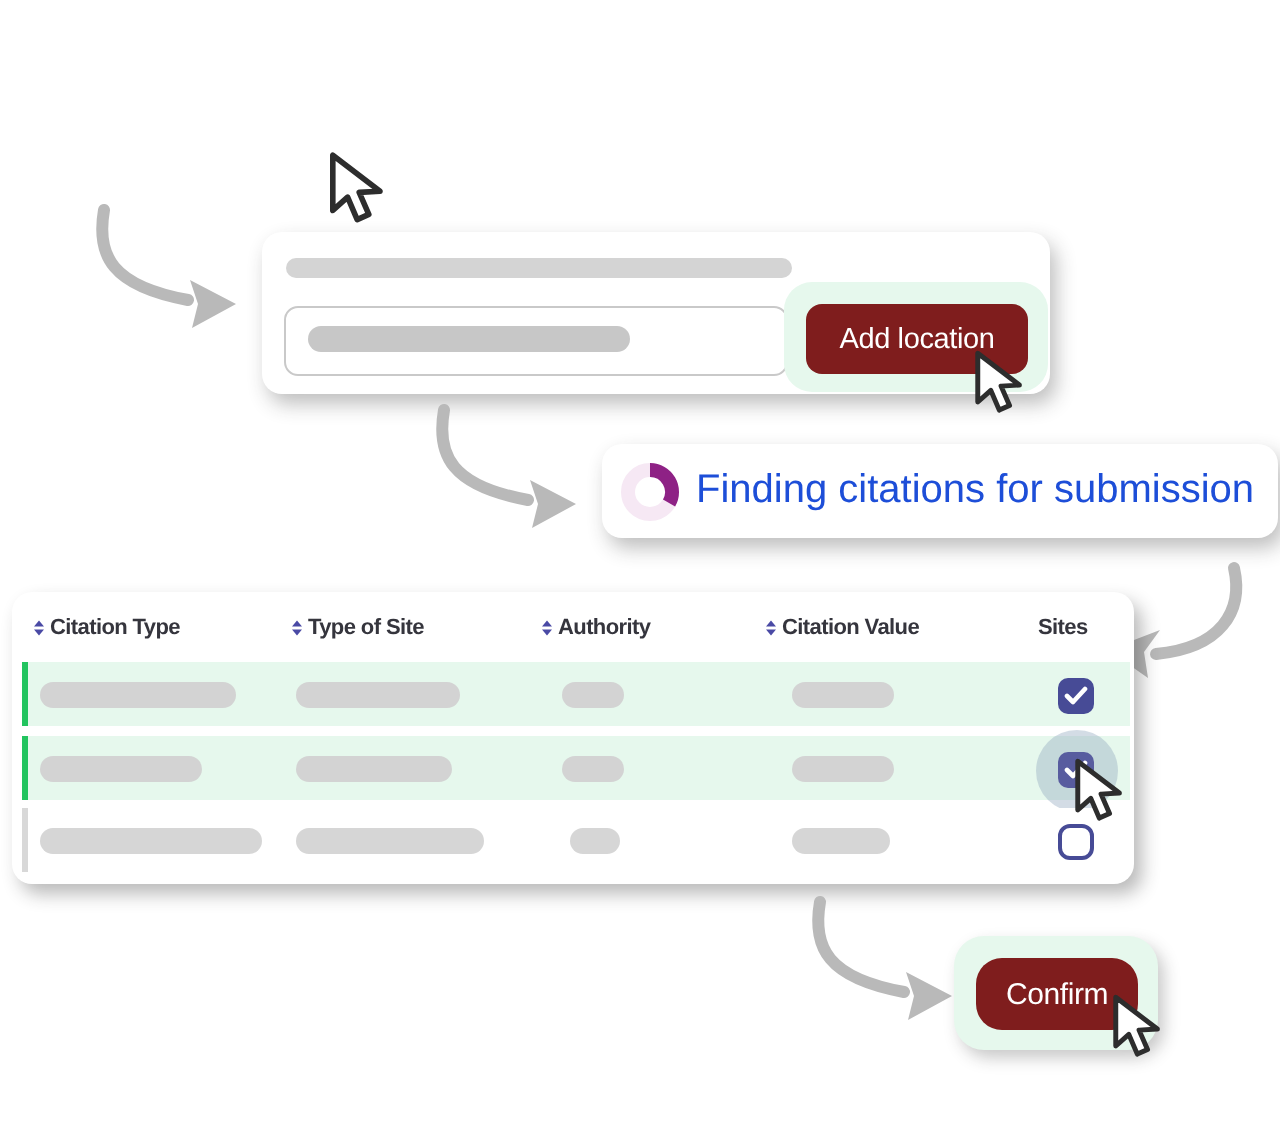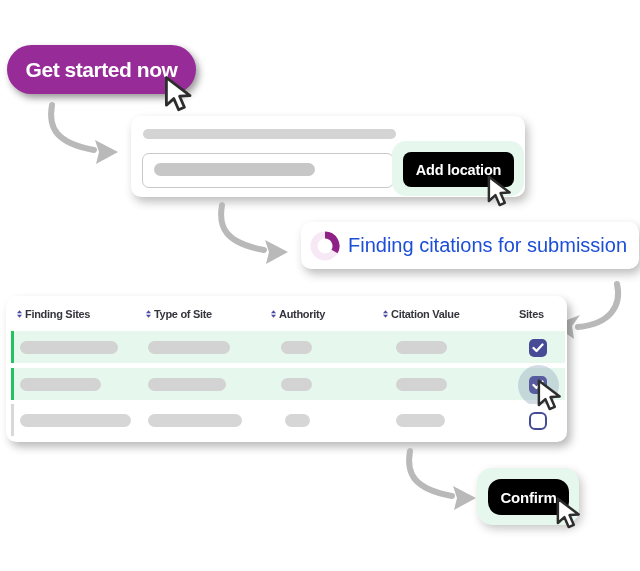--- a/index.html
+++ b/index.html
@@ -21,23 +21,23 @@
           box-shadow:3px 5px 10px rgba(40,40,40,.30); }
   .form-card { left:131px; top:116px; width:394px; height:81px; }
   .form-card .bar-top { position:absolute; left:12px; top:13px; width:253px; height:10px;
                         border-radius:5px; background:#d4d4d4; }
   .form-card .input { position:absolute; left:11px; top:37px; width:252px; height:35px;
                       background:#fff; border:1.5px solid #c9c9c9; border-radius:7px; }
   .form-card .input .bar-in { position:absolute; left:11px; top:9px; width:161px; height:13px;
                               border-radius:7px; background:#c7c7c7; }
   .btn-glow { position:absolute; background:#e6f8ed; border-radius:14px; }
   .form-card .glow { left:261px; top:25px; width:132px; height:55px; }
-  .green-btn { position:absolute; background:#000000; border-radius:8px; color:#fff;
+  .green-btn { position:absolute; background:#7f1d1d; border-radius:8px; color:#fff;
                display:flex; align-items:center; justify-content:center;
-               font-weight:700; letter-spacing:-0.2px; }
+               font-weight:400; letter-spacing:-0.2px; }
   .add-location { left:272px; top:36px; width:111px; height:35px; font-size:14.5px; }
 
   
   .loading-card { left:301px; top:222px; width:338px; height:47px; border-radius:10px;
                   display:flex; align-items:center; }
   .spinner { position:absolute; left:9px; top:9px; width:30px; height:30px; }
   .loading-label { position:absolute; left:47px; top:0; height:47px; display:flex; align-items:center;
                    color:#1d4ed8; font-size:20px; letter-spacing:0px; white-space:nowrap; }
 
   
@@ -64,23 +64,20 @@
 
   
   svg { display:block; }
   .abs { position:absolute; }
 </style>
 </head>
 <body>
 
 <div class="canvas">
 
-  <div class="cta">
-    <span>Get started now</span>
-  </div>
 
   <svg class="abs" style="left:42px; top:100px;" width="85" height="72" viewBox="0 0 85 72">
     <path d="M10 5 C 6 28, 14 43, 52 50" fill="none" stroke="#b9b9b9" stroke-width="6" stroke-linecap="round"></path>
     <polygon points="53,40 76,52 54,64 57,52" fill="#b9b9b9"></polygon>
   </svg>
 
   <div class="card form-card">
     <div class="bar-top"></div>
     <div class="input">
       <div class="bar-in"></div>
@@ -109,21 +106,21 @@
     <polygon points="32,37 6,47 26,61 24,48" fill="#b9b9b9"></polygon>
   </svg>
 
   <div class="card table-card">
     <div class="thead">
       <div class="th" style="left:11px;">
         <svg class="sort-icon" viewBox="0 0 6 9">
             <polygon points="3,0 6,3.6 0,3.6" fill="#4a4aa5"></polygon>
             <polygon points="3,9 6,5.4 0,5.4" fill="#4a4aa5"></polygon>
           </svg>
-        <span>Finding Sites</span>
+        <span>Citation Type</span>
       </div>
       <div class="th" style="left:140px;justify-content:flex-end;">
         <svg class="sort-icon" viewBox="0 0 6 9">
             <polygon points="3,0 6,3.6 0,3.6" fill="#4a4aa5"></polygon>
             <polygon points="3,9 6,5.4 0,5.4" fill="#4a4aa5"></polygon>
           </svg>
         <span>Type of Site</span>
       </div>
       <div class="th" style="left:377px;">
         <svg class="sort-icon" viewBox="0 0 6 9">

